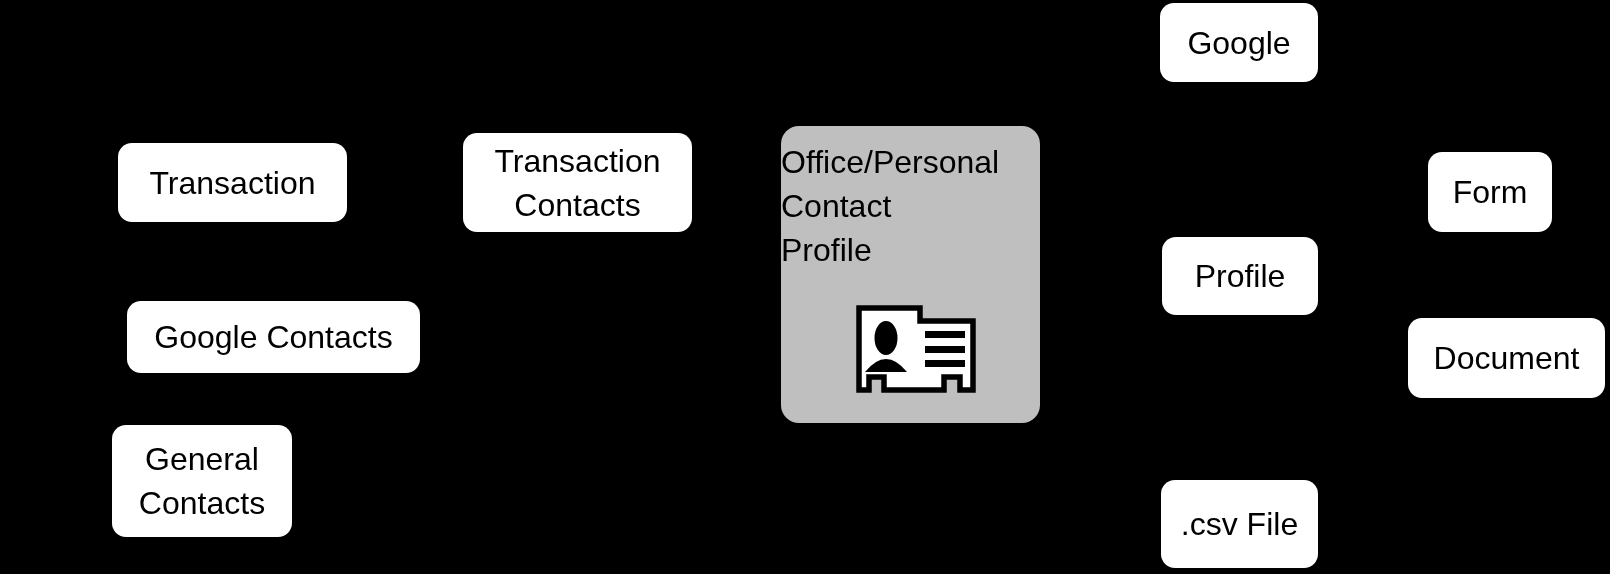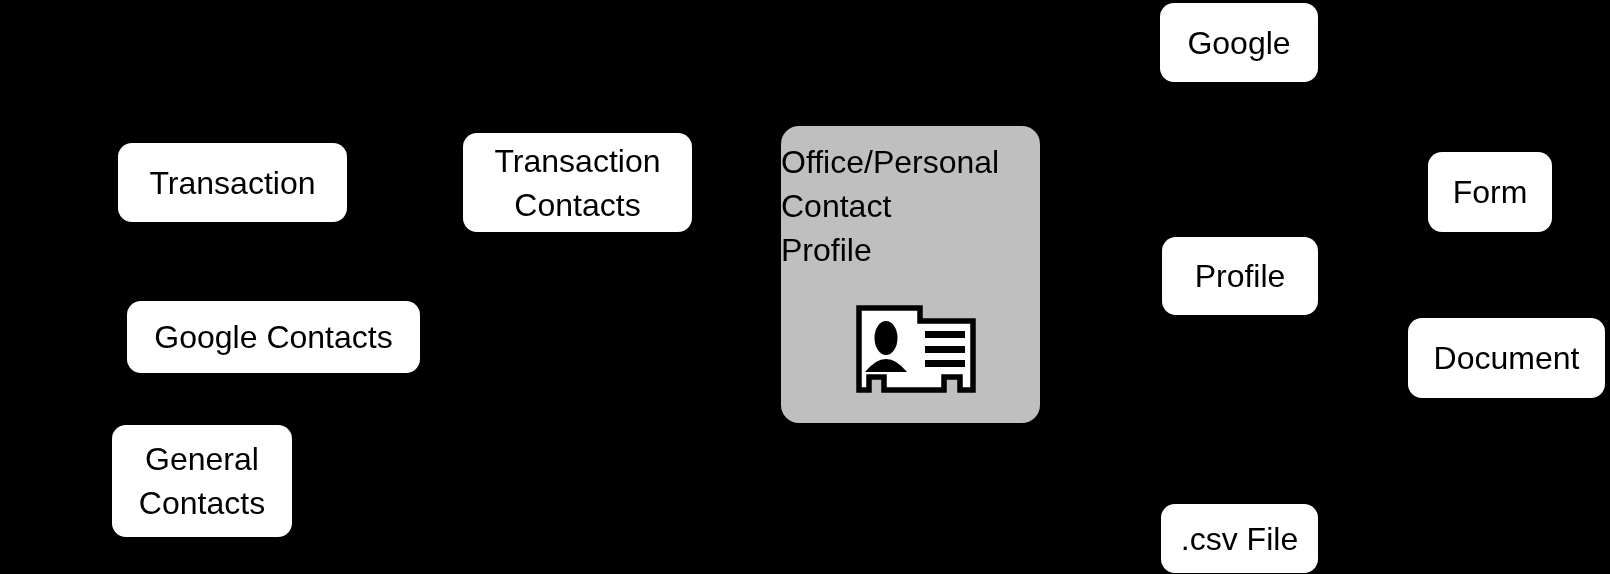--- a/index.html
+++ b/index.html
@@ -28,21 +28,21 @@
     line-height: 44px;
     white-space: pre-line;
   }
   
   #n-transaction        { left: 118px;  top: 143px; width: 229px; height: 79px;  }
   #n-transaction-contacts { left: 463px; top: 133px; width: 229px; height: 99px;  }
   #n-email              { left: 1160px; top: 3px;   width: 158px; height: 79px;  }
   #n-form               { left: 1428px; top: 152px; width: 124px; height: 80px;  }
   #n-signing            { left: 1162px; top: 237px; width: 156px; height: 78px;  }
   #n-document           { left: 1408px; top: 318px; width: 197px; height: 80px;  }
-  #n-csv-file           { left: 1161px; top: 504px; width: 157px; height: 69px;  }
+  #n-csv-file           { left: 1161px; top: 480px; width: 157px; height: 88px;  }
   #n-google-contacts    { left: 79px;   top: 301px; width: 293px; height: 72px; margin-left: 48px;  }
   #n-general-contacts   { left: 112px;  top: 425px; width: 180px; height: 112px; }
   
   .hub {
     position: absolute;
     left: 781px;
     top: 126px;
     width: 259px;
     height: 297px;
     background: #bfbfbf;

